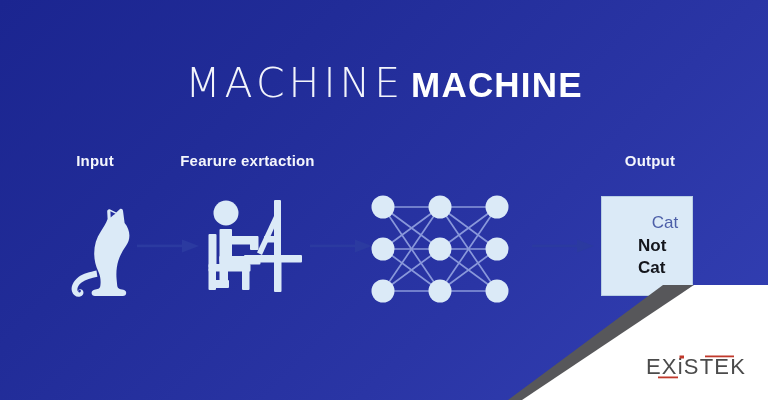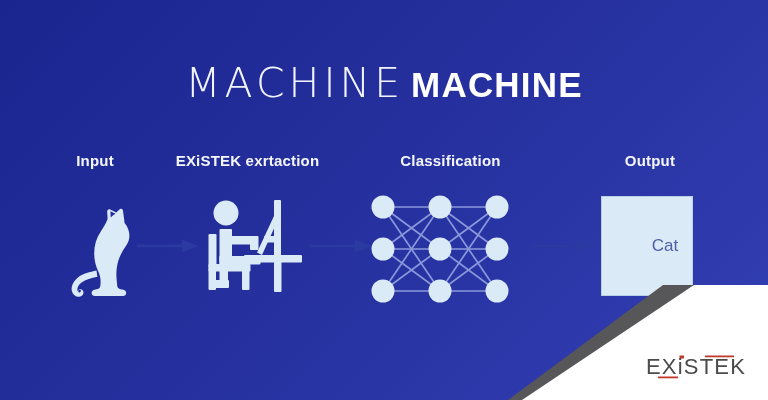--- a/index.html
+++ b/index.html
@@ -129,22 +129,21 @@
 </head>
 <body>
 
 <div id="canvas">
 
   <div id="title">
     <span class="thin">MACHINE</span><span class="bold">MACHINE</span>
   </div>
 
   <div class="stage-label" id="label-input">Input</div>
-  <div class="stage-label" id="label-feature">EXiSTEK exrtaction</div>
-  <div class="stage-label" id="label-classify">Classification</div>
+  <div class="stage-label" id="label-feature">Fearure exrtaction</div>
   <div class="stage-label" id="label-output">Output</div>
 
   <div class="slot" id="slot-cat">
     <svg width="92" height="112" viewBox="0 0 92 112" xmlns="http://www.w3.org/2000/svg">
 
       <path fill="#dbeaf7" d="
         M62,17
         C63.5,16.2 64.8,17.2 65.0,18.8
         L66.6,31.0
         C69.6,34.6 71.4,39.0 71.4,43.6
@@ -290,20 +289,21 @@
 
   <div class="arrow" id="arrow-3">
     <svg width="62" height="16" viewBox="0 0 62 16" xmlns="http://www.w3.org/2000/svg">
       <rect x="0" y="6.6" width="48" height="2.6" fill="#2b3aa0"></rect>
       <polygon points="45,1.6 62,8 45,14.4" fill="#2b3aa0"></polygon>
     </svg>
   </div>
 
   <div id="output-box">
     <div id="output-cat">Cat</div>
+    <div id="output-notcat">Not Cat</div>
   </div>
 
   <svg id="corner" viewBox="0 0 260 115" xmlns="http://www.w3.org/2000/svg">
 
     <polygon points="0,115 155,0 186,0 0,139" fill="#57575a"></polygon>
 
     <polygon points="186,0 260,0 260,115 14,115" fill="#ffffff"></polygon>
   </svg>
 
   <svg id="logo" viewBox="0 0 116 34" xmlns="http://www.w3.org/2000/svg">

